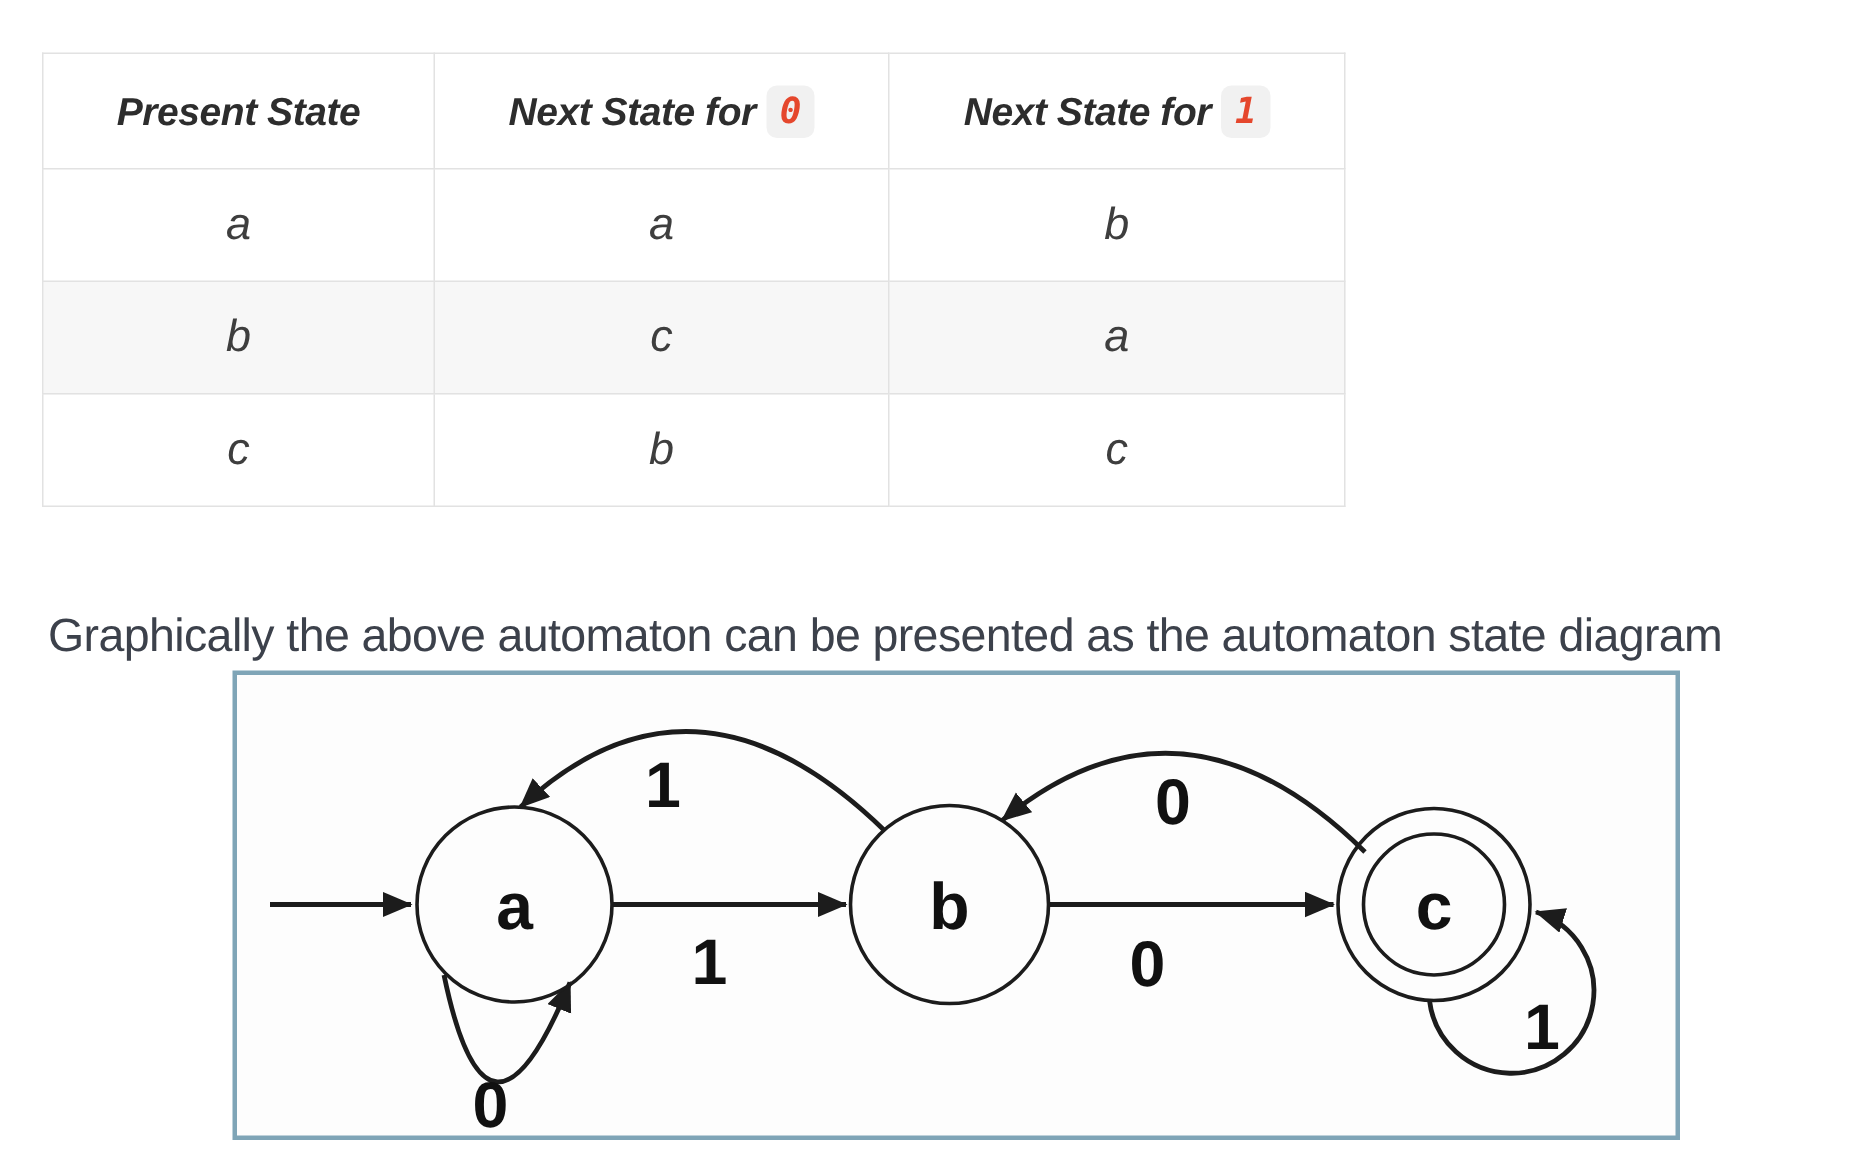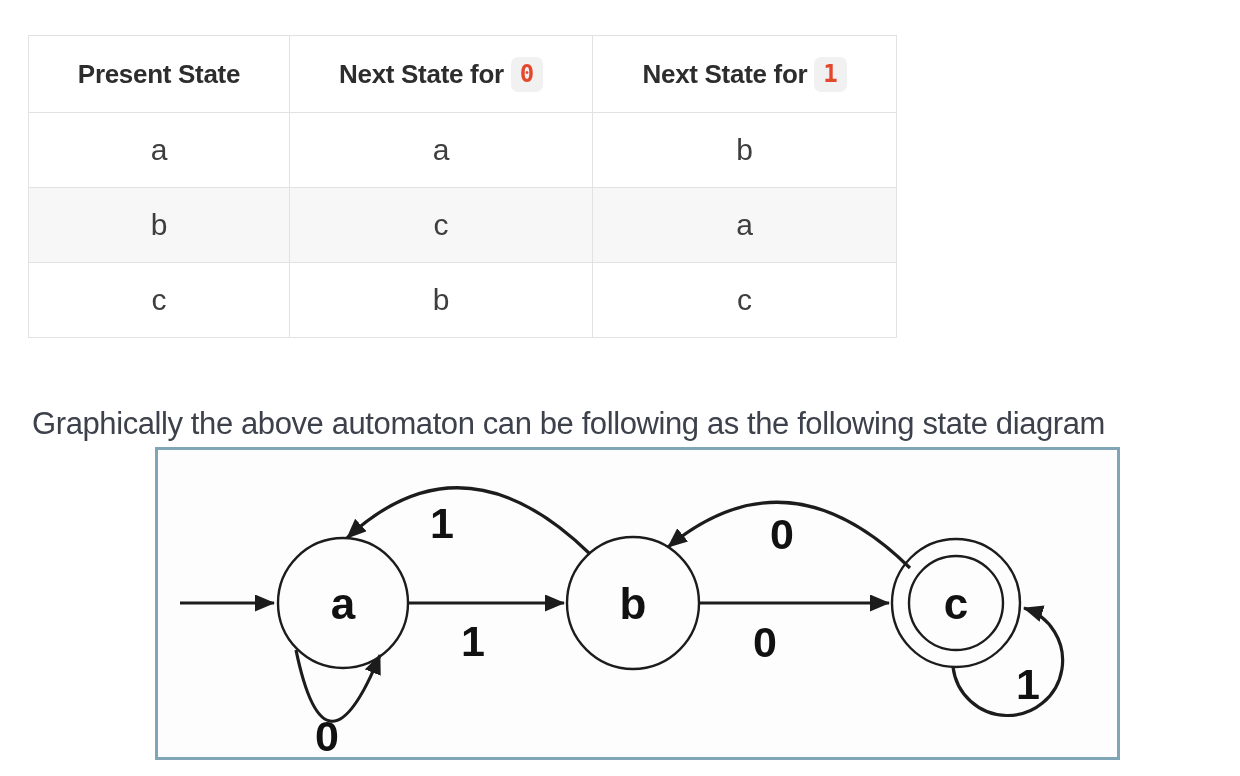--- a/index.html
+++ b/index.html
@@ -4,21 +4,21 @@
 <style>
   html, body { margin: 0; padding: 0; background: #ffffff; }
   body {
     width: 1240px; height: 776px; position: relative; overflow: hidden;
     font-family: "Liberation Sans", sans-serif;
   }
 
   
   table.state-table {
     position: absolute; left: 28px; top: 35px; width: 868px;
-    border-collapse: collapse; table-layout: fixed;
+    border-collapse: collapse; table-layout: fixed; font-style: italic;
   }
   table.state-table col.c1 { width: 261px; }
   table.state-table col.c2 { width: 303px; }
   table.state-table col.c3 { width: 304px; }
   table.state-table th, table.state-table td {
     border: 1px solid #e2e2e2; text-align: center; vertical-align: middle;
     background: #ffffff;
   }
   table.state-table th {
     height: 74px; font-size: 26px; font-weight: bold; letter-spacing: -0.3px;
@@ -96,21 +96,21 @@
       <td>a</td>
     </tr>
     <tr>
       <td>c</td>
       <td>b</td>
       <td>c</td>
     </tr>
   </tbody>
 </table>
 
-<p class="caption">Graphically the above automaton can be following as the following state diagram</p>
+<p class="caption">Graphically the above automaton can be presented as the automaton state diagram</p>
 
 <div class="diagram-box">
   <svg viewBox="0 0 959 307">
     <defs>
       <marker id="arrow" markerUnits="userSpaceOnUse" markerWidth="22" markerHeight="18" refX="19" refY="8.5" orient="auto">
         <path d="M0 0 L20 8.5 L0 17 Z" fill="#1c1c1c"></path>
       </marker>
     </defs>
 
     <path class="edge" d="M 22 153 L 116 153" marker-end="url(#arrow)"></path>

